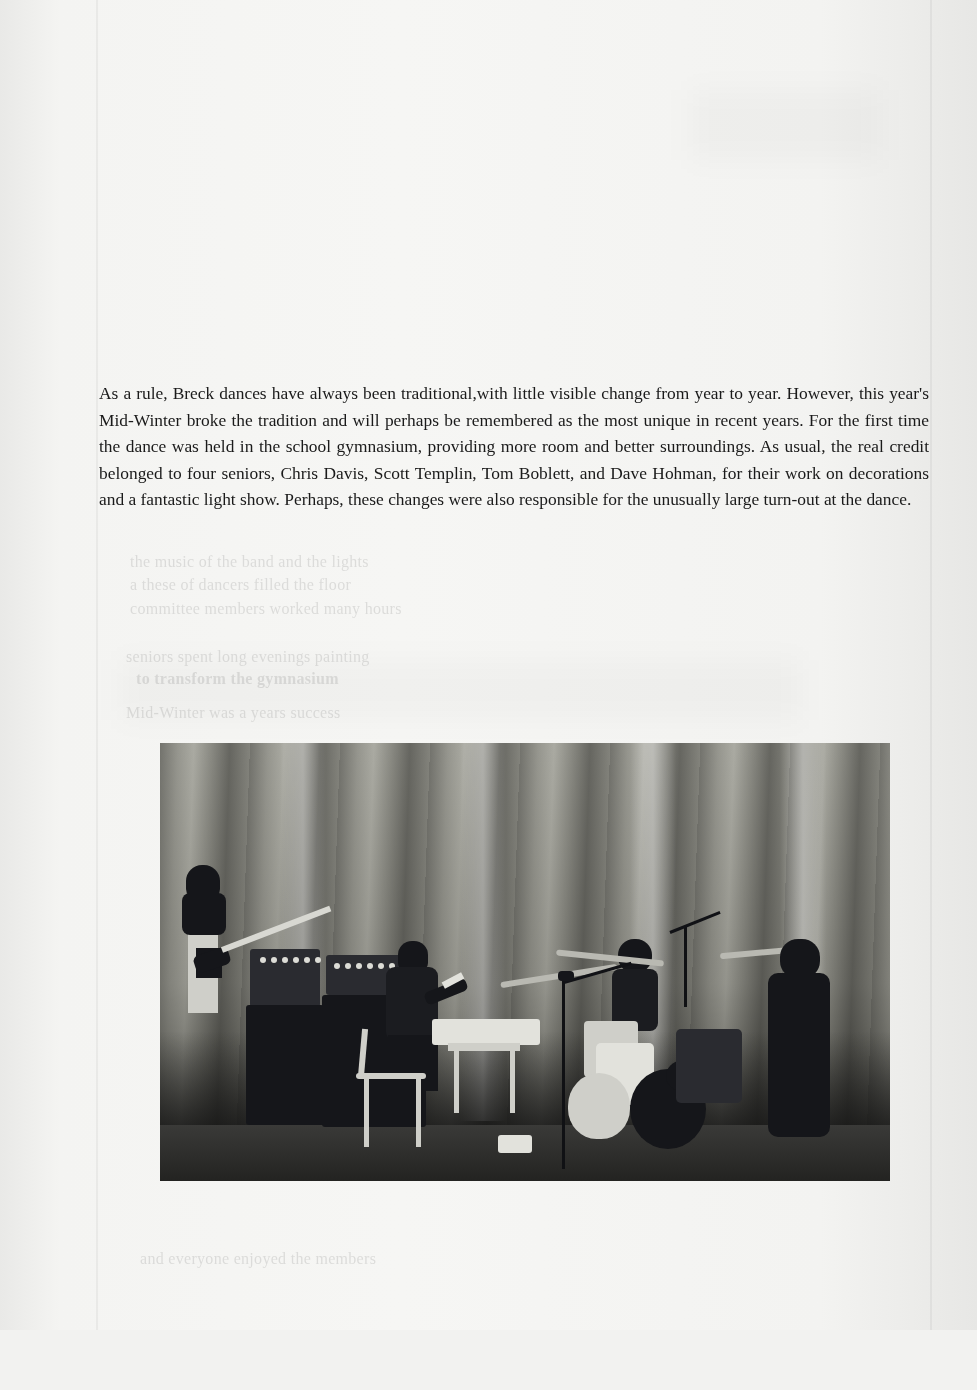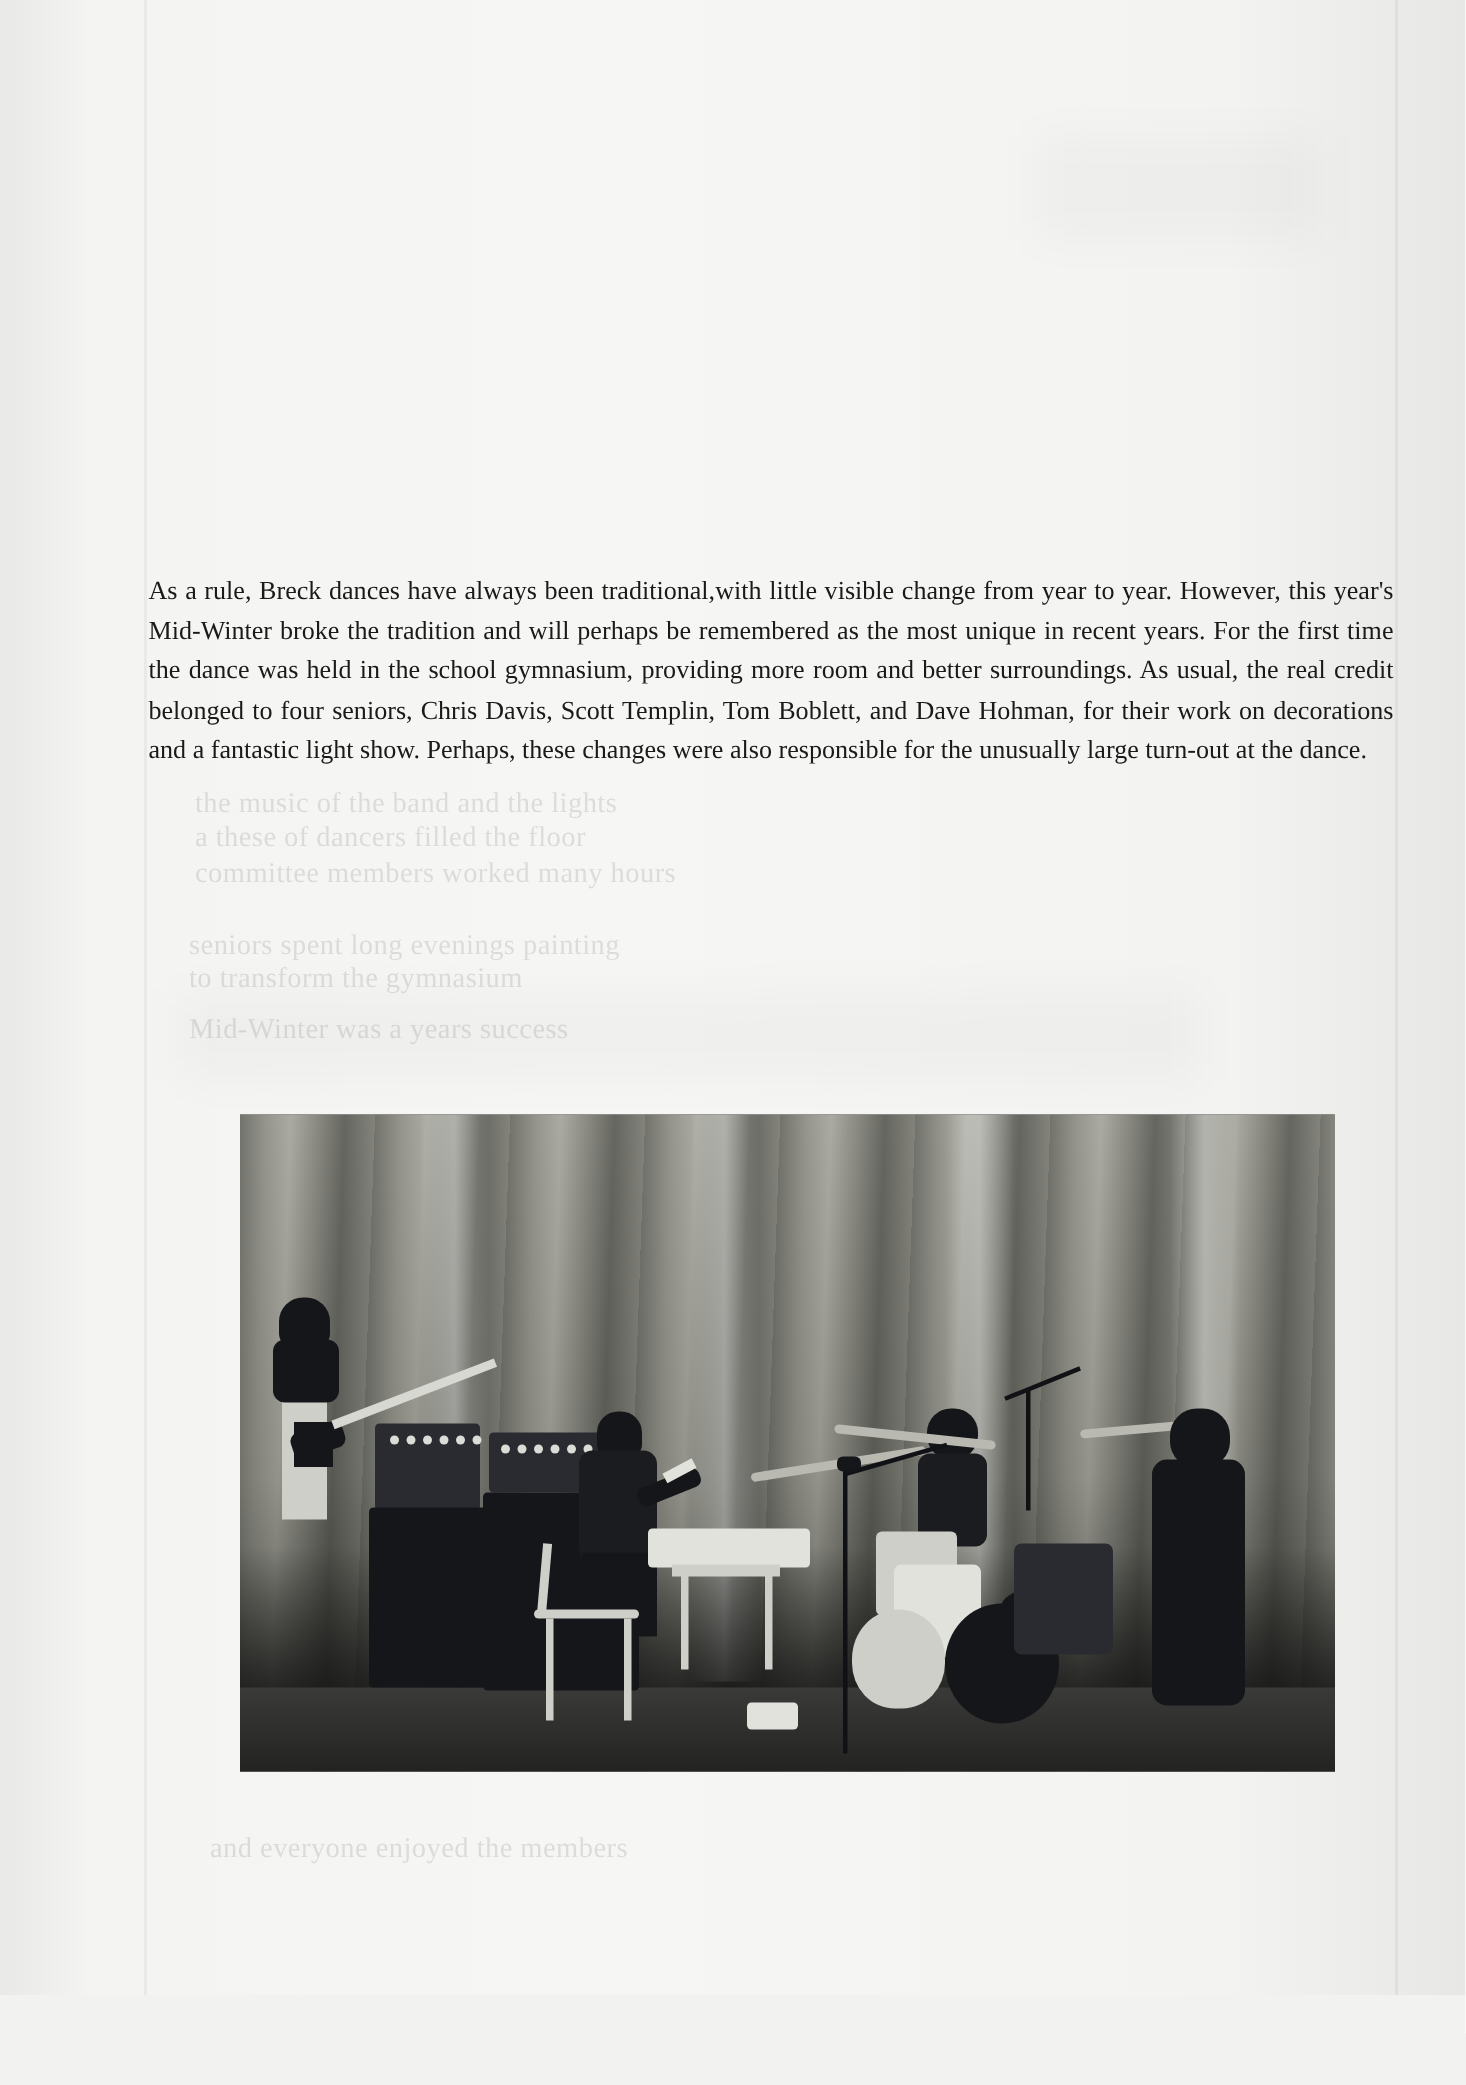--- a/index.html
+++ b/index.html
@@ -35,24 +35,25 @@
     position: absolute;
     background: rgba(0,0,0,0.025);
     filter: blur(14px);
   }
 
   
   .ghost {
     position: absolute;
     color: rgba(90,90,90,0.16);
     font-family: "Liberation Serif", serif;
-    font-size: 19px;
+    font-size: 16px;
     letter-spacing: 0.3px;
     white-space: nowrap;
     pointer-events: none;
+    margin-top: 28px;
   }
 
   .title {
     position: absolute;
     left: 0;
     top: 286px;
     width: 977px;
     text-align: center;
     font-family: "Liberation Sans", sans-serif;
     font-style: italic;
@@ -213,21 +214,21 @@
   <div class="paper"></div>
   <div class="scan-fold" style="left:96px;"></div>
   <div class="scan-fold" style="left:930px;"></div>
   <div class="scan-blotch" style="left:690px; top:90px; width:190px; height:70px;"></div>
   <div class="scan-blotch" style="left:120px; top:660px; width:680px; height:60px;"></div>
 
   <div class="ghost" style="left:130px; top:525px;">the music of the band and the lights</div>
   <div class="ghost" style="left:130px; top:548px;">a these of dancers filled the floor</div>
   <div class="ghost" style="left:130px; top:572px;">committee members worked many hours</div>
   <div class="ghost" style="left:126px; top:620px;text-align:right;">seniors spent long evenings painting</div>
-  <div class="ghost" style="left:126px; top:642px;">to transform the gymnasium</div>
+  <div class="ghost" style="left:136px; top:642px;font-weight:bold;">to transform the gymnasium</div>
   <div class="ghost" style="left:126px; top:676px;">Mid-Winter was a years success</div>
   <div class="ghost" style="left:140px; top:1222px;">and everyone enjoyed the members</div>
 
 
   <div class="body-copy">
     <p>As a rule, Breck dances have always been traditional,with little visible change from year to year. However, this year's Mid-Winter broke the tradition and will perhaps be remembered as the most unique in recent years. For the first time the dance was held in the school gymnasium, providing more room and better surroundings. As usual, the real credit belonged to four seniors, Chris Davis, Scott Templin, Tom Boblett, and Dave Hohman, for their work on decorations and a fantastic light show. Perhaps, these changes were also responsible for the unusually large turn-out at the dance.</p>
   </div>
 
   <div class="photo-frame">
     <div class="curtain"></div>

